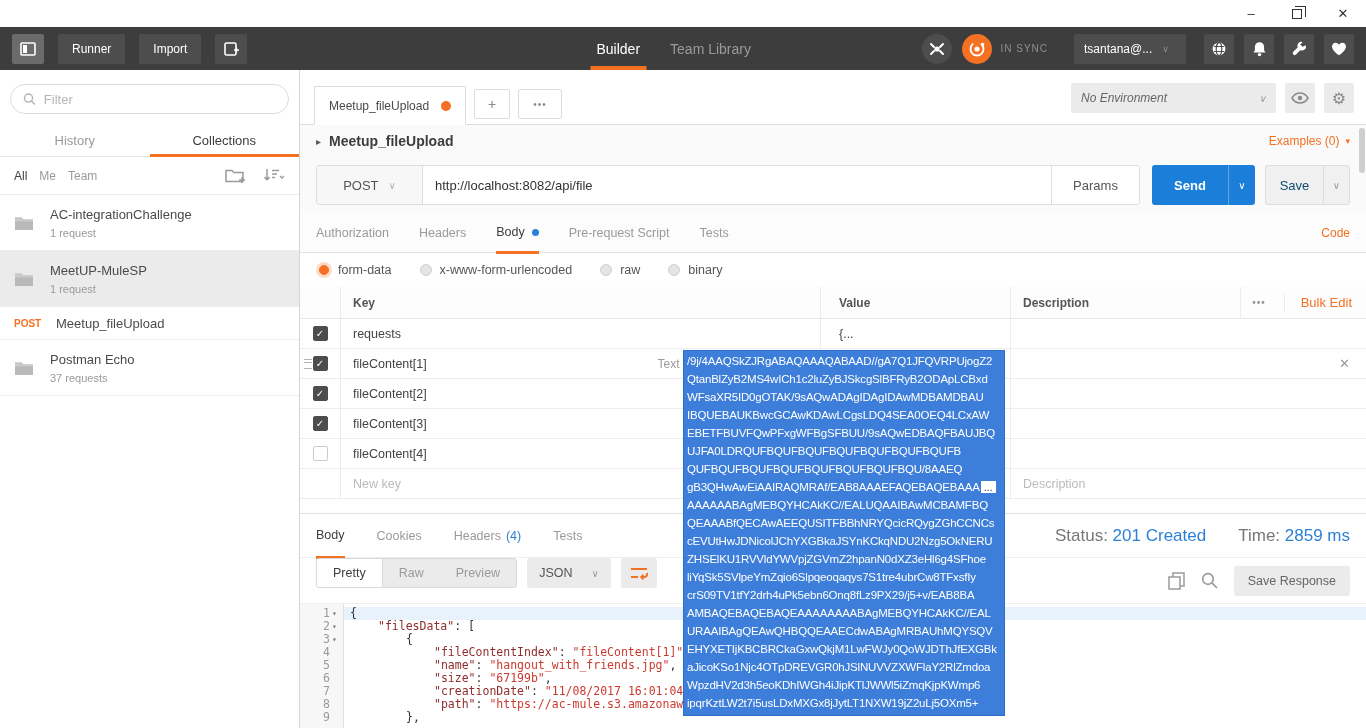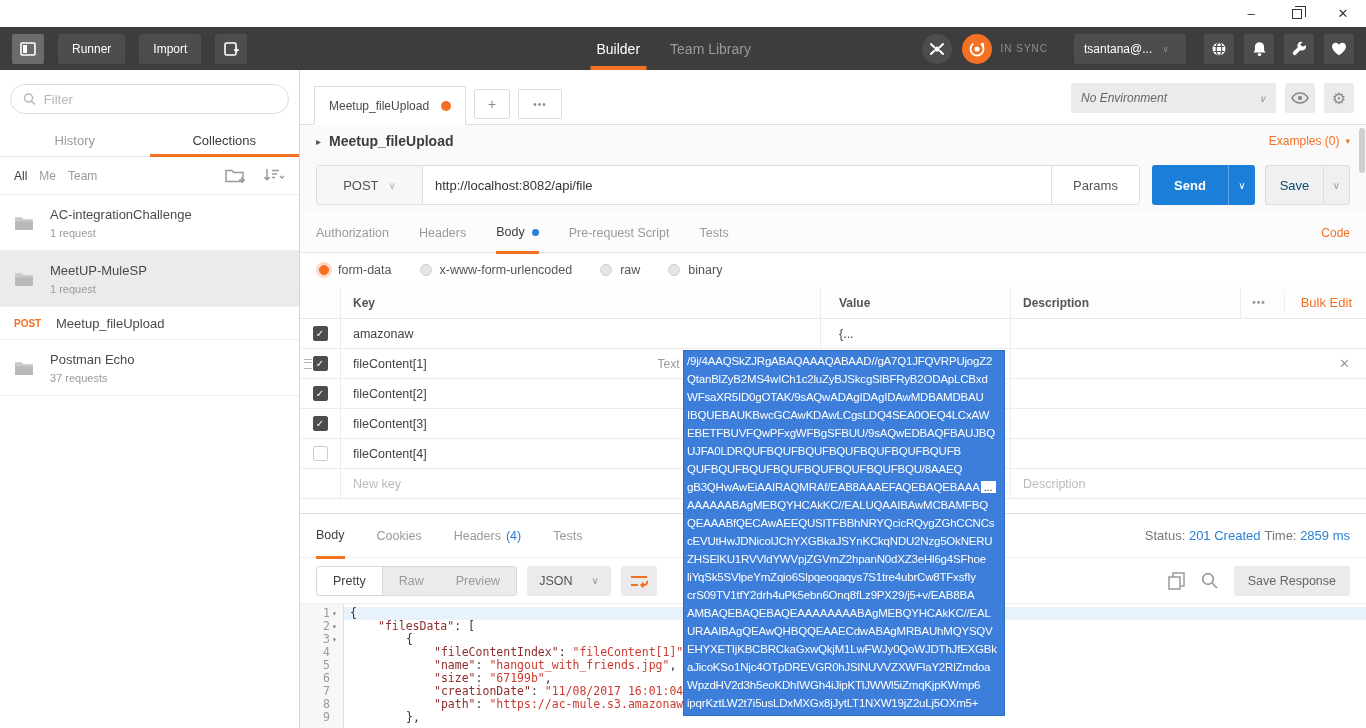--- a/index.html
+++ b/index.html
@@ -121,25 +121,25 @@
   .tiny-caret { font-size:9px; }
   .ph { color:#bbb; }
   .row-close { position:absolute; right:16px; color:#9a9a9a; font-size:13px; }
   .kv-gap { height:14px; background:#fff; }
 
   
   .res-header { height:44px; display:flex; align-items:center; padding:0 16px; gap:32px; border-top:1px solid #e0e0e0; font-size:12.5px; color:#9a9a9a; background:#fff; }
   .res-tab { height:44px; display:flex; align-items:center; gap:5px; }
   .res-tab.active { color:#3d3d3d; border-bottom:3px solid #f47023; margin-bottom:-2px; }
   .hdr-count { color:#2b7fd6; }
-  .status-cluster { margin-left:auto; display:flex; gap:4px; font-size:13px;justify-content:center; }
+  .status-cluster { margin-left:auto; display:flex; gap:32px; font-size:17px;justify-content:center; }
   .st-label { color:#777; }
   .st-val { color:#2b7fd6; }
 
-  .res-toolbar { height:46px; display:flex; align-items:center; padding:0 16px; gap:10px; border-top:1px solid #eee; background:#fff; }
+  .res-toolbar { height:46px; display:flex; padding:0 16px; gap:10px; border-top:1px solid #eee; background:#fff; }
   .seg { display:flex; border:1px solid #d9d9d9; border-radius:3px; background:#ebebeb; overflow:hidden; height:30px; }
   .seg-item { padding:0 16px; display:flex; align-items:center; font-size:12.5px; color:#9a9a9a; }
   .seg-item.active { background:#fff; color:#3d3d3d; border-right:1px solid #d9d9d9; }
   .json-select { height:30px; background:#ebebeb; border-radius:3px; font-size:12.5px; color:#555; display:flex; align-items:center; gap:19px; padding:0 12px; }
   .json-select .chev { color:#9a9a9a; font-size:10px; }
   .wrap-btn { width:36px; height:30px; background:#ebebeb; border-radius:3px; display:flex; align-items:center; justify-content:center; }
   .tool-right { margin-left:auto; display:flex; align-items:center; gap:16px; }
   .save-response { height:30px; padding:0 14px; background:#ebebeb; border-radius:3px; color:#666; font-size:12.5px; display:flex; align-items:center; }
 
   .code-area { display:flex; height:125px; border-top:1px solid #eee; background:#fff;
@@ -425,21 +425,21 @@
         <span class="hdr-dots">•••</span>
         <span class="bulk-edit">Bulk Edit</span>
       </div>
     </div>
     <div>
         <div class="kv-row">
           <div class="cell c-check">
             <span class="checkbox checked">✓</span>
           </div>
           <div class="cell c-key">
-            <span>amazonaw</span>
+            <span>requests</span>
           </div>
           <div class="cell c-val">
             <span>{...</span>
           </div>
           <div class="cell c-desc"></div>
         </div>
         <div class="kv-row">
           <div class="cell c-check">
             <span class="drag-handle"></span>
             <span class="checkbox checked">✓</span>

